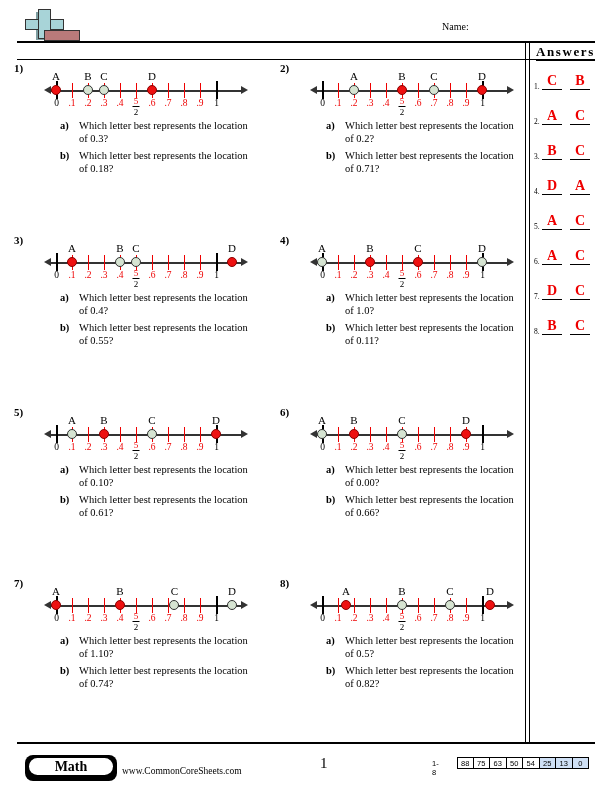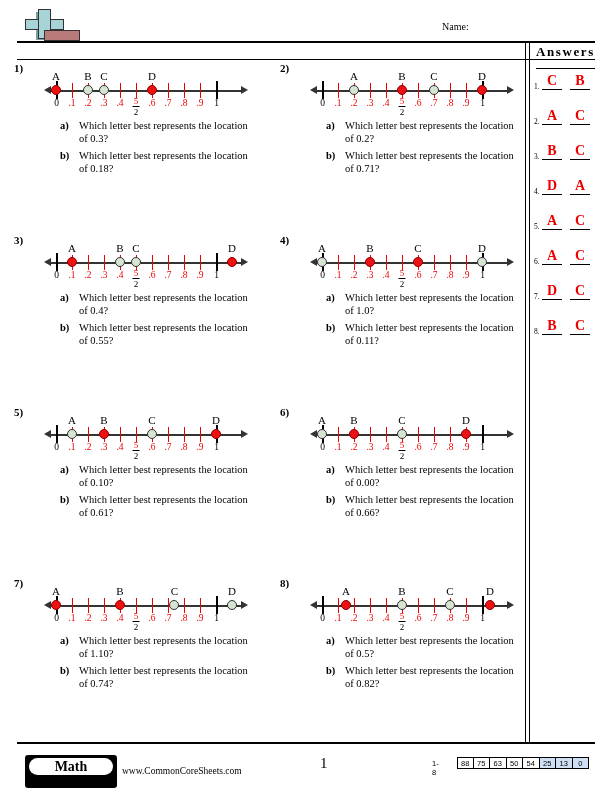--- a/index.html
+++ b/index.html
@@ -38,21 +38,21 @@
     font-family:"Liberation Serif", serif;font-weight:bold;font-size:11.5px;
   }
   .rule-2{position:absolute;left:17px;top:59px;width:578px;height:1.2px;background:#000;}
 
   
   .ans-col{position:absolute;left:525px;top:42px;width:70px;height:700px;}
   .ans-col .v1{position:absolute;left:0;top:0;width:1.4px;height:700px;background:#000;}
   .ans-col .v2{position:absolute;left:4px;top:0;width:1.4px;height:700px;background:#000;}
   .ans-title{
     position:absolute;left:11px;top:2px;font-weight:bold;font-size:13px;
-    letter-spacing:1.6px;border-bottom:1.4px solid #000;padding-bottom:8px;
+    letter-spacing:1.6px;border-bottom:1.4px solid #000;padding-bottom:0px;
   }
   .ans-row{position:absolute;left:9px;width:62px;height:20px;}
   .ans-num{position:absolute;left:0;top:9px;font-size:7.5px;}
   .ans-a,.ans-b{
     position:absolute;top:0px;
     font-family:"Liberation Serif", serif;font-weight:bold;font-size:14px;
     color:#ee0000;border-bottom:1px solid #000;width:20px;text-align:center;
   }
   .ans-a{left:8px;}
   .ans-b{left:36px;}
@@ -80,22 +80,22 @@
   .frac .bar{display:block;width:7px;height:1px;background:#000;margin:1px auto;}
   .frac .den{display:block;}
 
   .qa{position:absolute;left:46px;width:200px;font-size:10.5px;line-height:12.5px;font-family:"Liberation Serif",serif;}
   .qa .ql{position:absolute;left:0;top:0;font-weight:bold;}
   .qa .qt{position:absolute;left:19px;top:0;width:178px;}
 
   
   .foot-rule{position:absolute;left:17px;top:742px;width:578px;height:1.6px;background:#000;}
   .math-badge{
-    position:absolute;left:25px;top:755px;width:92px;height:33px;
-    background:#000;border-radius:3px;
+    position:absolute;left:25px;top:755px;width:92px;height:26px;
+    background:#000;border-radius:8px;
   }
   .math-badge .inner{
     position:absolute;left:4px;top:3px;width:84px;height:17px;background:#fff;border-radius:10px;
     text-align:center;font-weight:bold;font-size:14px;line-height:17px;font-family:"Liberation Serif",serif;
   }
   .site{position:absolute;left:122px;top:766px;font-size:9.5px;font-family:"Liberation Serif",serif;}
   .pagenum{position:absolute;left:320px;top:755px;font-size:15px;font-family:"Liberation Serif",serif;}
   .scale{position:absolute;left:432px;top:757px;height:13px;font-size:7.5px;font-family:"Liberation Sans",sans-serif;}
   .scale .rng{position:absolute;left:0;top:2px;}
   .scale .boxes{position:absolute;left:25px;top:0;display:flex;}

